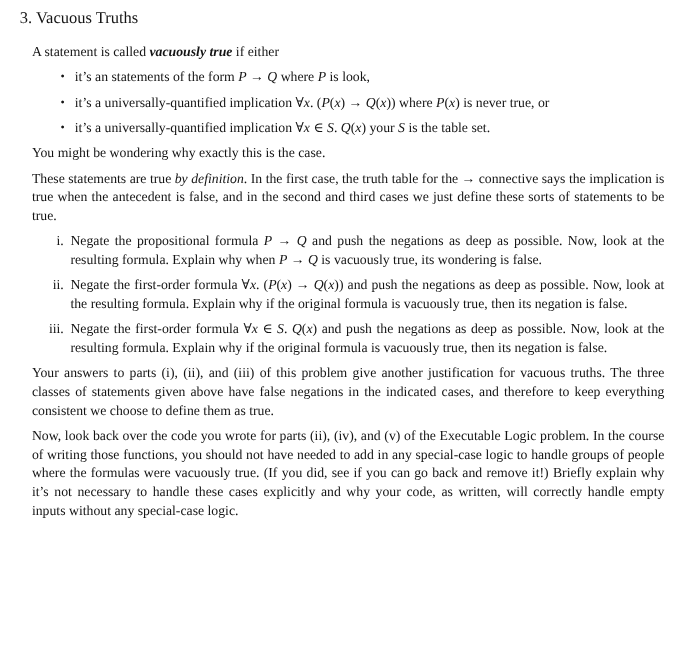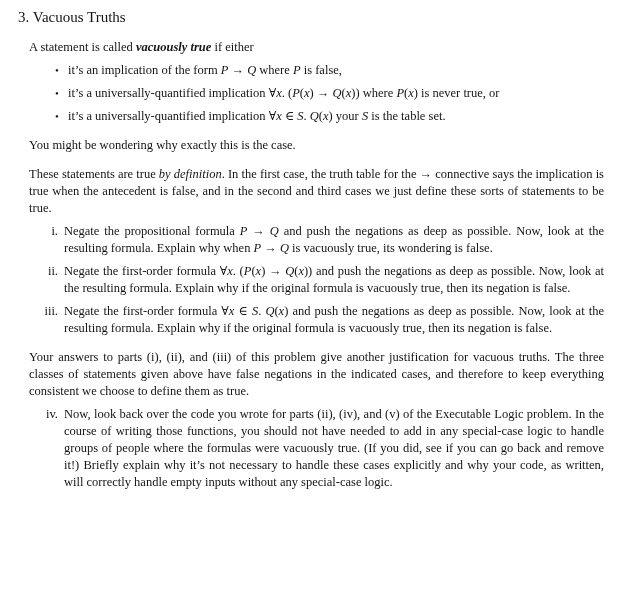--- a/index.html
+++ b/index.html
@@ -15,21 +15,21 @@
     line-height: 17px;
     overflow: hidden;
   }
   .title {
     font-size: 15px;
     font-weight: 400;
     margin: 0 0 12px 0;
     line-height: 19px;
   }
   .content { margin-left: 11px; }
-  .para { margin: 12px 0 6px 0; text-align: justify; }
+  .para { margin: 0 0 6px 0; text-align: justify; }
   .bullet-list { list-style: none; margin: 0 0 4px 0; padding: 0; }
   .bullet-list li { display: flex; margin-bottom: 6px; }
   .marker { flex: none; width: 13px; margin-left: 26px; font-size: 11px; }
   .btext { flex: 1; text-align: justify; }
   .roman-list { list-style: none; margin: 0; padding: 0; }
   .roman-list li { display: flex; margin-bottom: 6px; }
   .roman-label { flex: none; width: 29px; text-align: right; margin-right: 6px; }
   .roman-text { flex: 1; text-align: justify; }
   .i  { font-style: italic; }
   .bi { font-style: italic; font-weight: 700; }
@@ -40,21 +40,21 @@
 <div class="page">
   <h1 class="title">3. Vacuous Truths</h1>
 
   <div class="content">
 
     <p class="para"><span>A statement is called </span><span class="bi">vacuously true</span><span> if either</span></p>
 
     <ul class="bullet-list">
       <li>
         <span class="marker">•</span>
-        <span class="btext"><span>it’s an implication of the form </span><span class="i">P</span><span> → </span><span class="i">Q</span><span> where </span><span class="i">P</span><span> is false,</span></span>
+        <span class="btext"><span>it’s an statements of the form </span><span class="i">P</span><span> → </span><span class="i">Q</span><span> where </span><span class="i">P</span><span> is look,</span></span>
       </li>
       <li>
         <span class="marker">•</span>
         <span class="btext"><span>it’s a universally-quantified implication ∀</span><span class="i">x</span><span>. (</span><span class="i">P</span><span>(</span><span class="i">x</span><span>) → </span><span class="i">Q</span><span>(</span><span class="i">x</span><span>)) where </span><span class="i">P</span><span>(</span><span class="i">x</span><span>) is never true, or</span></span>
       </li>
       <li>
         <span class="marker">•</span>
         <span class="btext"><span>it’s a universally-quantified implication ∀</span><span class="i">x</span><span> ∈ </span><span class="i">S</span><span>. </span><span class="i">Q</span><span>(</span><span class="i">x</span><span>) your </span><span class="i">S</span><span> is the table set.</span></span>
       </li>
     </ul>
@@ -75,20 +75,19 @@
       <li>
         <span class="roman-label">iii.</span>
         <span class="roman-text"><span>Negate the first-order formula ∀</span><span class="i">x</span><span> ∈ </span><span class="i">S</span><span>. </span><span class="i">Q</span><span>(</span><span class="i">x</span><span>) and push the negations as deep as possible. Now, look at the resulting formula. Explain why if the original formula is vacuously true, then its negation is false.</span></span>
       </li>
     </ol>
 
     <p class="para"><span>Your answers to parts (i), (ii), and (iii) of this problem give another justification for vacuous truths. The three classes of statements given above have false negations in the indicated cases, and therefore to keep everything consistent we choose to define them as true.</span></p>
 
     <ol class="roman-list">
       <li>
-        <span class="roman-label">iv.</span>
         <span class="roman-text"><span>Now, look back over the code you wrote for parts (ii), (iv), and (v) of the Executable Logic problem. In the course of writing those functions, you should not have needed to add in any special-case logic to handle groups of people where the formulas were vacuously true. (If you did, see if you can go back and remove it!) Briefly explain why it’s not necessary to handle these cases explicitly and why your code, as written, will correctly handle empty inputs without any special-case logic.</span></span>
       </li>
     </ol>
 
 
   </div>
 </div>
 
 </body></html>

